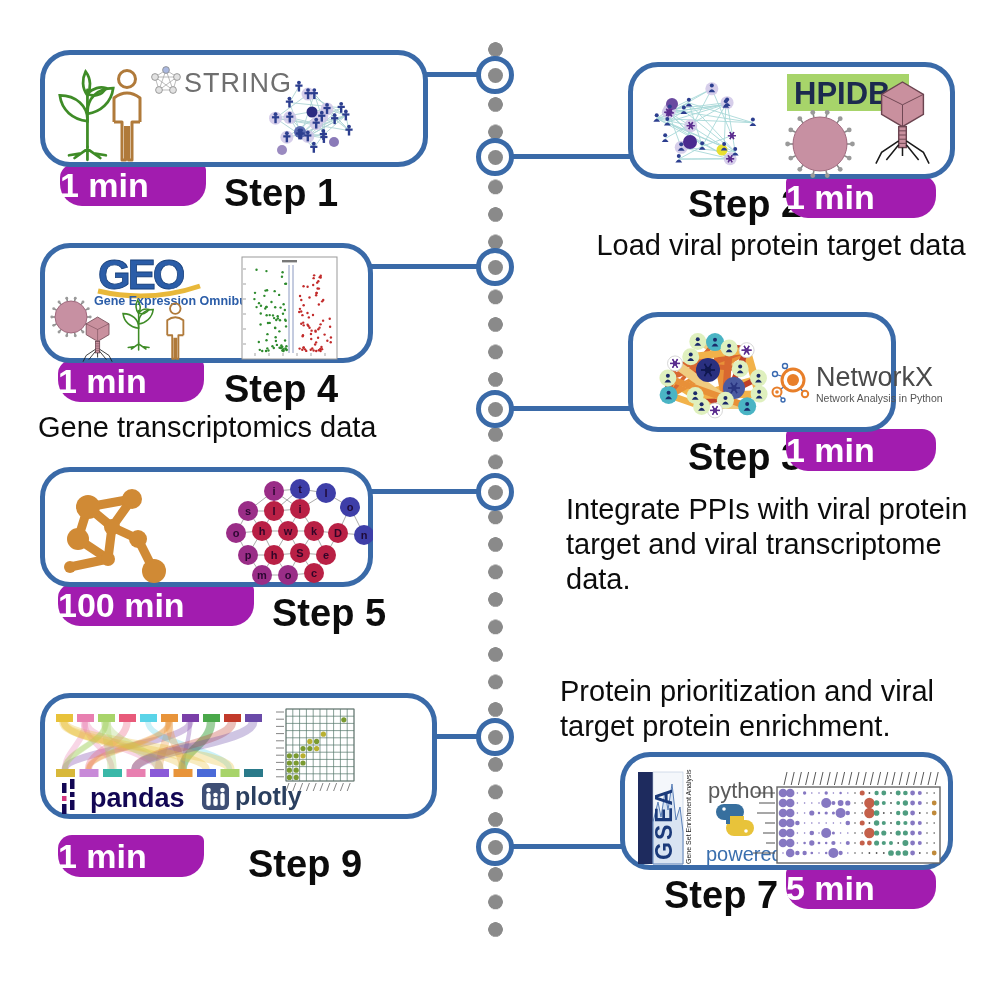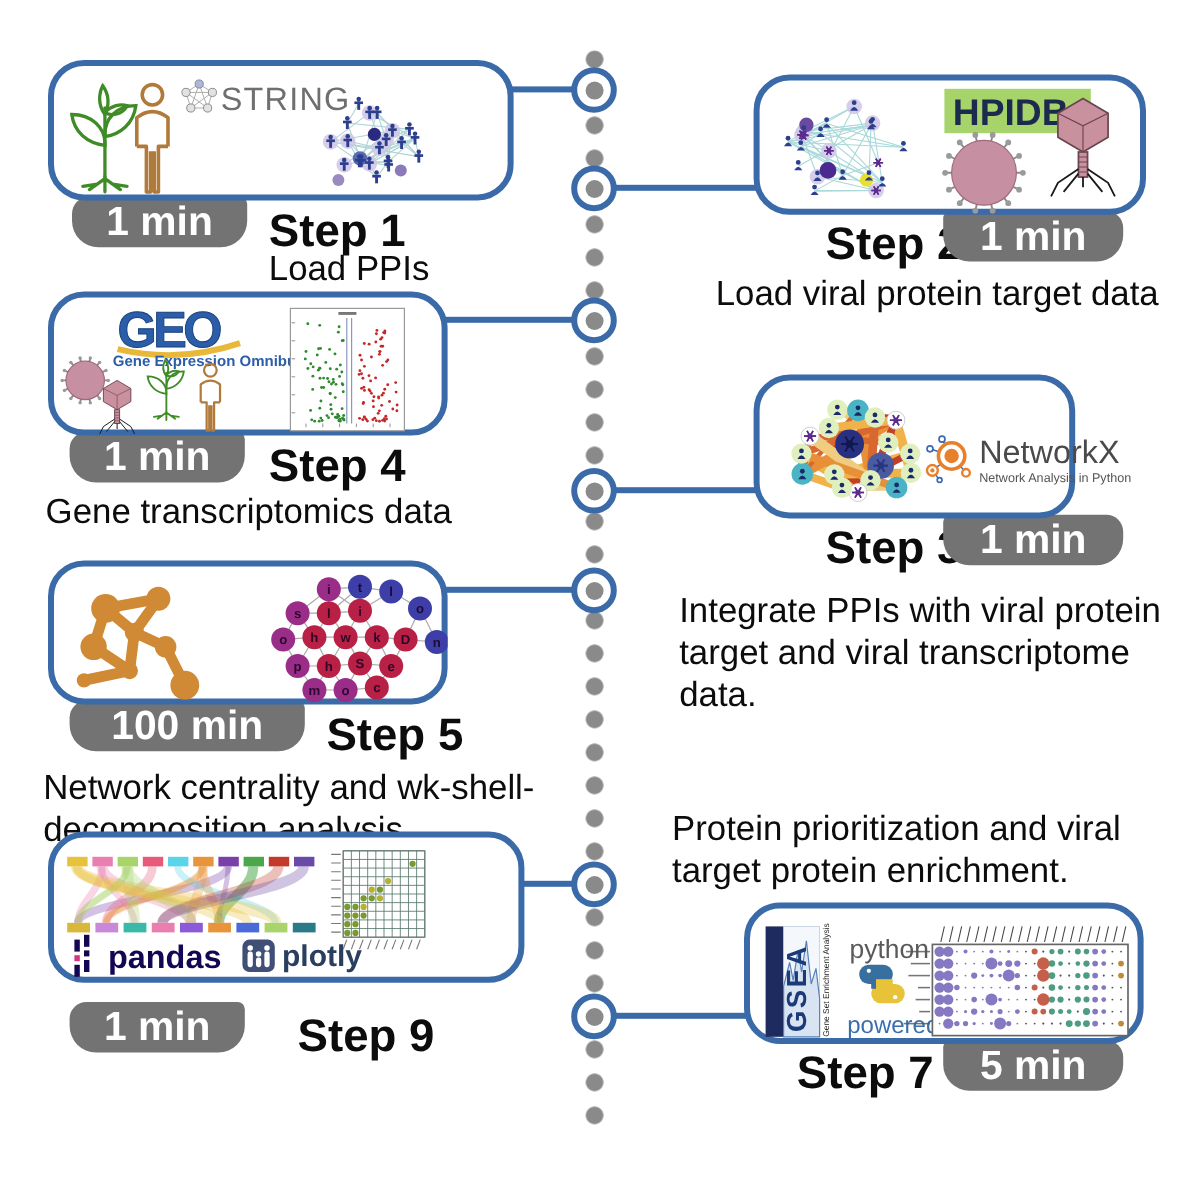--- a/index.html
+++ b/index.html
@@ -9,22 +9,22 @@
          background-image:radial-gradient(circle at 7.5px 7.5px,#8a8a8a 7px,rgba(138,138,138,0) 7.6px);
          background-size:15px 27.5px;background-repeat:repeat-y;}
   .ring{position:absolute;width:38px;height:38px;border:5px solid #3a6aa8;border-radius:50%;
         background:#fff;box-sizing:border-box;z-index:3;}
   .ring::after{content:"";position:absolute;left:50%;top:50%;width:15px;height:15px;
         margin:-7.5px 0 0 -7.5px;background:#8a8a8a;border-radius:50%;}
   .hline{position:absolute;height:5px;background:#3a6aa8;z-index:2;}
   .card{position:absolute;background:#fff;border:5px solid #3a6aa8;border-radius:30px;
         box-sizing:border-box;z-index:2;}
   .card svg{position:absolute;left:0;top:0;}
-  .badge{position:absolute;background:#737373;color:#fff;font-weight:bold;font-size:34px;
-         display:flex;align-items:center;justify-content:center;box-sizing:border-box;z-index:1;}
+  .badge{position:absolute;background:#a21caf;color:#fff;font-weight:bold;font-size:34px;
+         display:flex;align-items:center;box-sizing:border-box;z-index:1;}
   .badge.bl{border-radius:14px 6px 22px 22px;}
   .badge.br{border-radius:6px 14px 22px 22px;}
   .step-label{position:absolute;font-weight:bold;font-size:38px;white-space:nowrap;}
   .desc{position:absolute;font-size:29px;line-height:35px;}
   .center{text-align:center;}
 </style>
 </head>
 <body>
 
 <div class="stage">
@@ -197,21 +197,20 @@
           <circle cx="299.0100628521086" cy="66.54724716083692" r="1.9" fill="#2c3e8f"></circle>
           <rect x="295.4100628521086" y="68.54724716083692" width="7.2" height="2.2" fill="#2c3e8f"></rect>
           <rect x="297.8100628521086" y="68.54724716083692" width="2.4" height="7" fill="#2c3e8f"></rect>
           <circle cx="251.06208210232367" cy="70.37160705654571" r="1.9" fill="#2c3e8f"></circle>
           <rect x="247.46208210232368" y="72.37160705654571" width="7.2" height="2.2" fill="#2c3e8f"></rect>
           <rect x="249.86208210232368" y="72.37160705654571" width="2.4" height="7" fill="#2c3e8f"></rect>
         </g>
       </svg>
   </div>
   <div class="step-label" style="left:224px;top:172px">Step 1</div>
-  <div class="desc" style="left:224px;top:207px;width:300px">Load PPIs</div>
 
   <div class="badge br" style="left:786px;top:176px;width:150px;height:42px">
       <span>1 min</span>
     </div>
   <div class="card" style="left:628px;top:62px;width:327px;height:117px">
     <svg id="art2" width="317" height="107" viewBox="0 0 317 107" style="left:5px;top:5px">
       <rect x="149" y="2" width="122" height="37" fill="#a7d46a"></rect>
       <text x="156" y="32" font-size="31" font-weight="bold" fill="#1c2a4e">HPIDB</text>
       <text x="246" y="37" font-size="16" fill="#1c2a4e">3.0</text>
     <g>
@@ -850,21 +849,20 @@
           <circle cx="212" cy="98" r="10" fill="#9a2d87"></circle>
           <text x="212" y="102" font-size="11" font-weight="bold" fill="rgba(25,0,35,0.85)" text-anchor="middle">m</text>
           <circle cx="238" cy="98" r="10" fill="#9a2d87"></circle>
           <text x="238" y="102" font-size="11" font-weight="bold" fill="rgba(25,0,35,0.85)" text-anchor="middle">o</text>
           <circle cx="264" cy="96" r="10" fill="#b92045"></circle>
           <text x="264" y="100" font-size="11" font-weight="bold" fill="rgba(25,0,35,0.85)" text-anchor="middle">c</text>
         </g>
       </svg>
   </div>
   <div class="step-label" style="left:272px;top:592px">Step 5</div>
-  <div class="desc" style="left:36px;top:640px;width:470px">Network centrality and wk-shell-decomposition analysis</div>
 
   <div class="badge bl" style="left:58px;top:835px;width:146px;height:42px">
       <span>1 min</span>
     </div>
   <div class="card" style="left:40px;top:693px;width:397px;height:126px">
     <svg id="art6" width="323" height="116" viewBox="0 0 323 116" style="left:5px;top:5px">
       <g transform="translate(12,80)">
         <rect x="0" y="0" width="4.5" height="10" fill="#130754"></rect>
         <rect x="0" y="13" width="4.5" height="5" fill="#d4357f"></rect>
         <rect x="0" y="21" width="4.5" height="10" fill="#130754"></rect>

